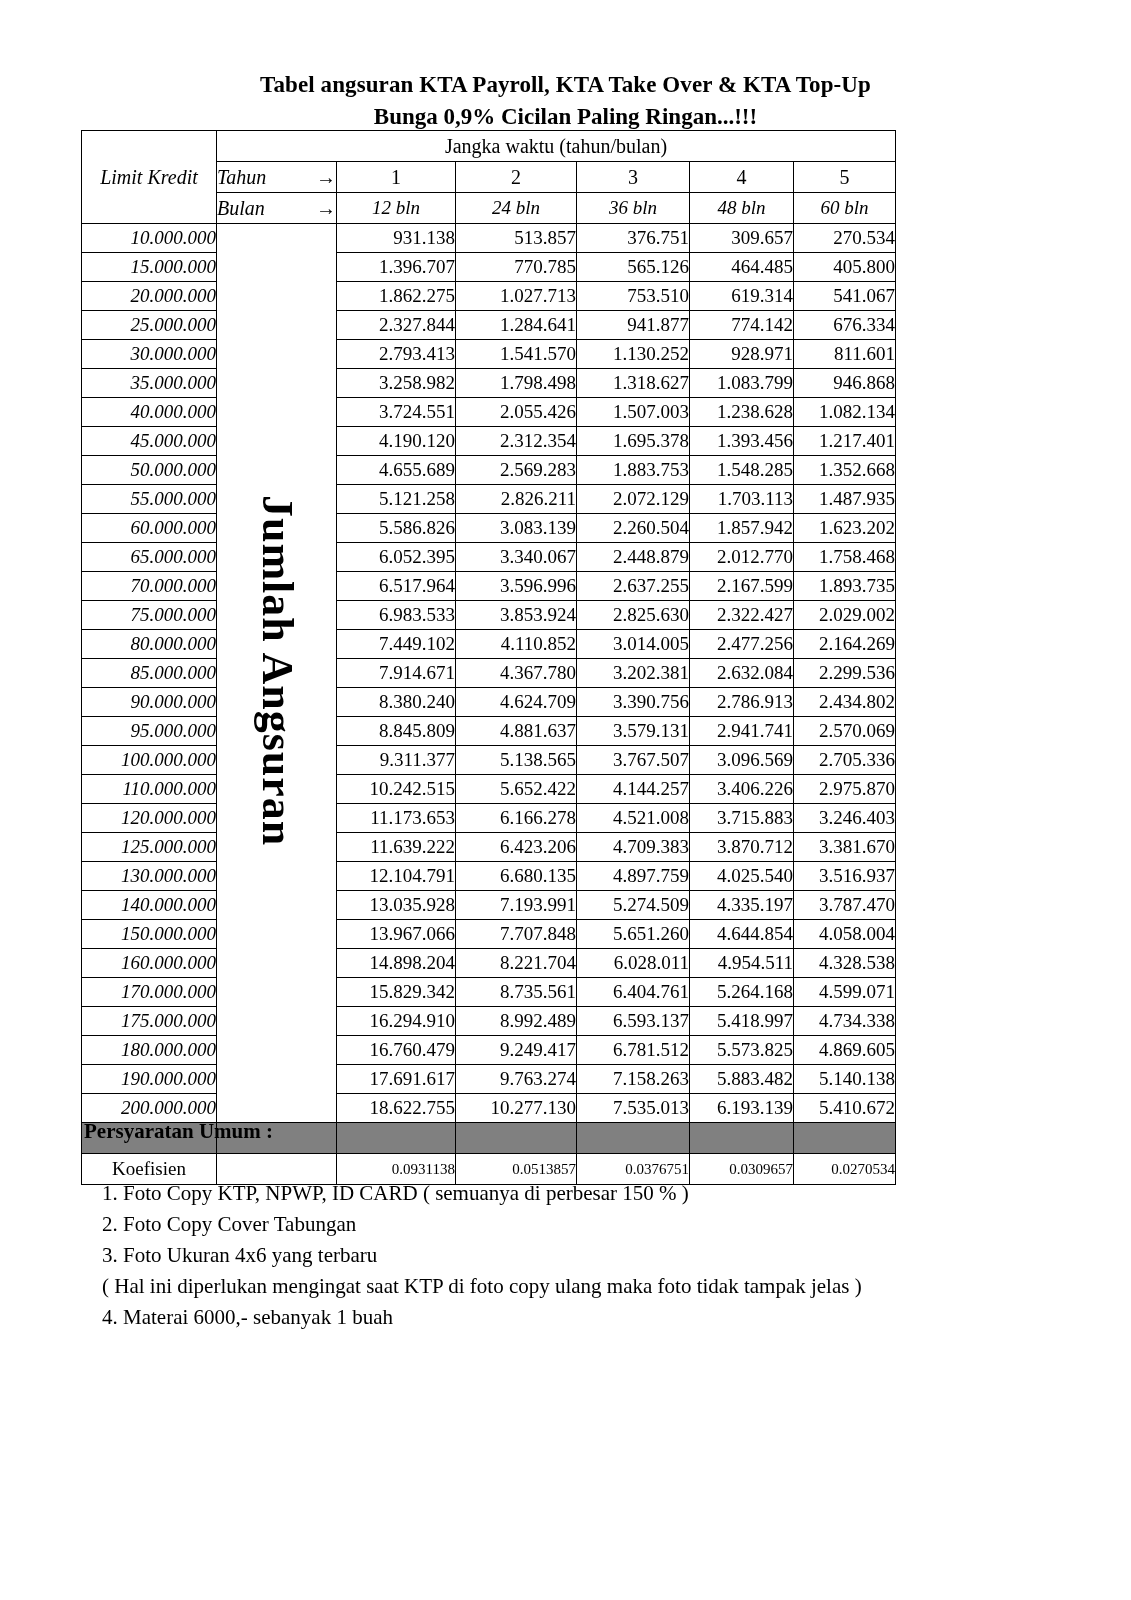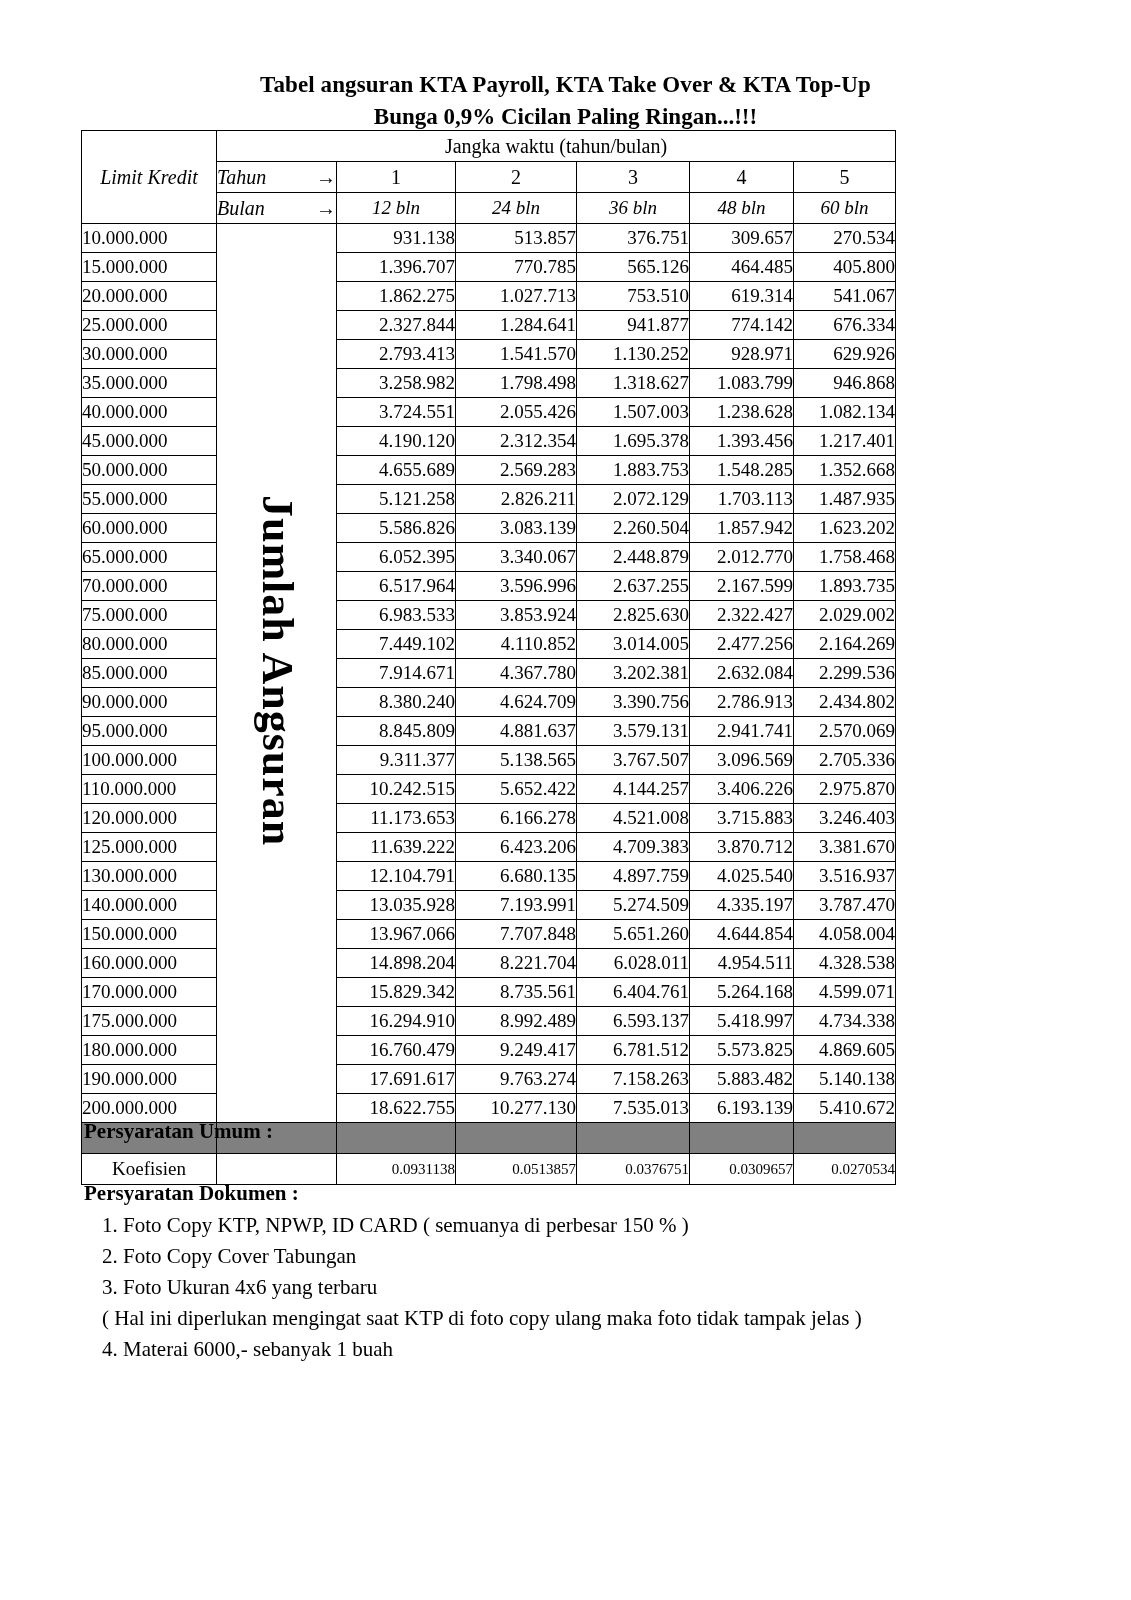--- a/index.html
+++ b/index.html
@@ -108,26 +108,27 @@
     text-align: center;
     font-style: italic;
     font-weight: bold;
     font-size: 19px;
     height: 30px;
     line-height: 30px;
     border-radius: 9px;
   }
 
   td.limit-cell {
-    text-align: left;
+    text-align: right;
     padding: 0 10px 0 4px;
     height: 28px;
     line-height: 28px;
     font-size: 19px;
     white-space: nowrap;
+    font-style: italic;
   }
   td.num-cell {
     text-align: right;
     padding: 0 7px 0 4px;
     height: 28px;
     line-height: 28px;
     font-size: 19px;
     white-space: nowrap;
   }
 
@@ -266,21 +267,21 @@
             <td class="num-cell">941.877</td>
             <td class="num-cell">774.142</td>
             <td class="num-cell">676.334</td>
           </tr>
           <tr>
             <td class="limit-cell">30.000.000</td>
             <td class="num-cell">2.793.413</td>
             <td class="num-cell">1.541.570</td>
             <td class="num-cell">1.130.252</td>
             <td class="num-cell">928.971</td>
-            <td class="num-cell">629.926</td>
+            <td class="num-cell">811.601</td>
           </tr>
           <tr>
             <td class="limit-cell">35.000.000</td>
             <td class="num-cell">3.258.982</td>
             <td class="num-cell">1.798.498</td>
             <td class="num-cell">1.318.627</td>
             <td class="num-cell">1.083.799</td>
             <td class="num-cell">946.868</td>
           </tr>
           <tr>
@@ -503,21 +504,20 @@
           <td class="koef-val">0.0309657</td>
           <td class="koef-val">0.0270534</td>
         </tr>
       </tfoot>
     </table>
   </div>
 
   <div class="notes">
     <div class="note-heading">Persyaratan Umum :</div>
     <div class="note-gap"></div>
-    <div class="note-heading notes-block-2">Persyaratan Dokumen :</div>
     <div id="document-items">
         <div class="note-item">1. Foto Copy KTP, NPWP, ID CARD ( semuanya di perbesar 150 % )</div>
         <div class="note-item">2. Foto Copy Cover Tabungan</div>
         <div class="note-item">3. Foto Ukuran 4x6 yang terbaru</div>
         <div class="note-item">( Hal ini diperlukan mengingat saat KTP di foto copy ulang maka foto tidak tampak jelas )</div>
         <div class="note-item">4. Materai 6000,- sebanyak 1 buah</div>
       </div>
   </div>
 
 </div>

